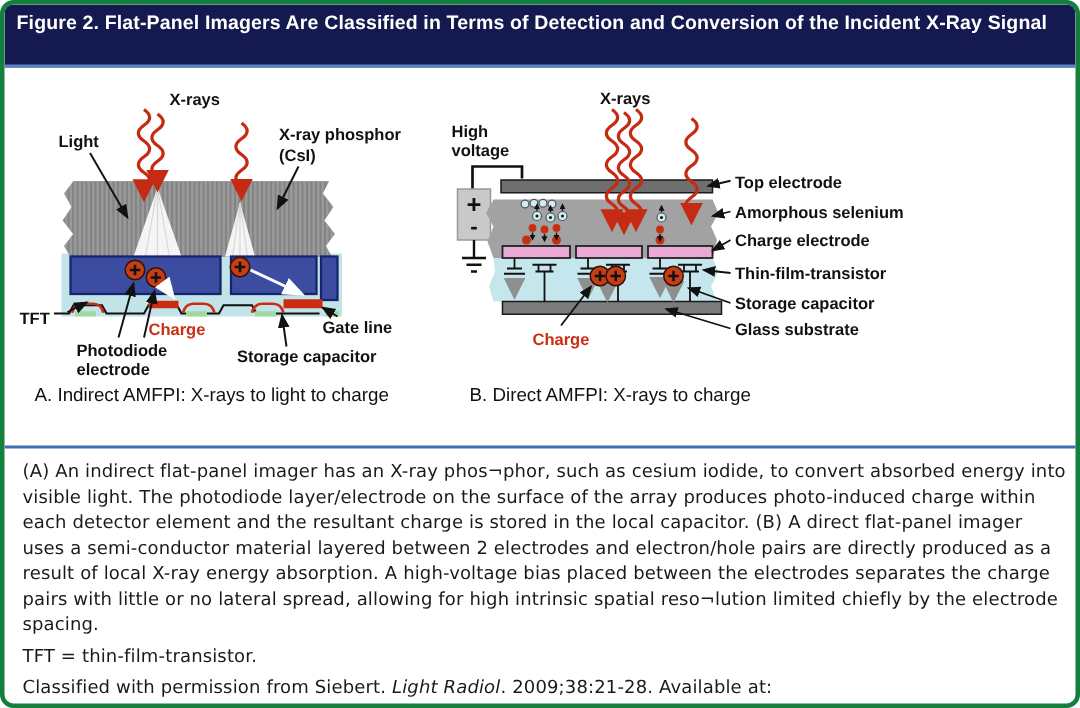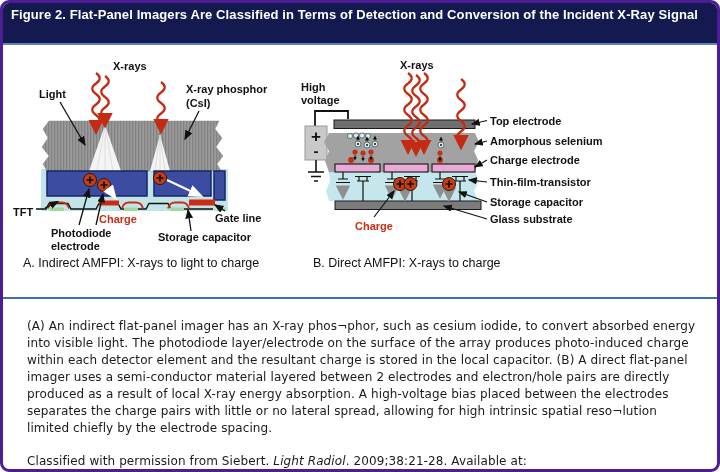--- a/index.html
+++ b/index.html
@@ -1,34 +1,34 @@
 <!DOCTYPE html>
 <html><head>
 <meta charset="utf-8">
 <style>
   html,body{margin:0;padding:0;background:#fff;}
   .page{
     position:relative;width:720px;height:472px;box-sizing:border-box;
-    border:3px solid #4c1d95;border-radius:9px;overflow:hidden;background:#fff;
+    border:3px solid #15803d;border-radius:9px;overflow:hidden;background:#fff;
     font-family:"Liberation Sans",sans-serif;
   }
   .header{
     background:#141A4F;color:#fff;font-weight:bold;font-size:13px;line-height:16.5px;
     padding:4px 8px 5px 8px;height:42px;box-sizing:border-box;
     border-bottom:2px solid #5B82C3;letter-spacing:0.1px;
   }
   .diagram-area{position:absolute;top:46px;left:0;width:720px;height:248px;}
   .panel{position:absolute;top:0;}
   .divider{position:absolute;top:294px;left:0;width:720px;height:2px;background:#3D6EB5;}
   .caption-block{
     position:absolute;top:299px;left:8px;width:705px;
     font-family:"DejaVu Sans",sans-serif;font-size:12px;line-height:17px;
     color:#1a1a1a;letter-spacing:0.1px;
   }
-  .caption-block p{margin:16px;}
+  .caption-block p{margin:4px;}
   .caption-block i{font-style:italic;}
   sup.ref{font-size:9px;font-weight:bold;}
   text{font-family:"Liberation Sans",sans-serif;}
   .lbl{font-size:11px;font-weight:bold;fill:#111;}
   .red{fill:#CC2D12;}
   .cap{font-size:12.5px;fill:#111;font-weight:normal;}
   .batt{font-size:17px;font-weight:bold;fill:#111;text-anchor:middle;}
   .batt2{font-size:15px;font-weight:bold;fill:#111;text-anchor:middle;}
 </style>
 </head>
@@ -259,16 +259,17 @@
       <text class="lbl" x="192" y="174">Glass substrate</text>
       <text class="lbl red" x="57" y="181">Charge</text>
       <text class="cap" x="15" y="218">B. Direct AMFPI: X-rays to charge</text>
     </svg>
   </div>
 
   <div class="divider"></div>
 
   <div class="caption-block">
     <p>(A) An indirect flat-panel imager has an X-ray phos¬phor, such as cesium iodide, to convert absorbed energy into visible light. The photodiode layer/electrode on the surface of the array produces photo-induced charge within each detector element and the resultant charge is stored in the local capacitor. (B) A direct flat-panel imager uses a semi-conductor material layered between 2 electrodes and electron/hole pairs are directly produced as a result of local X-ray energy absorption. A high-voltage bias placed between the electrodes separates the charge pairs with little or no lateral spread, allowing for high intrinsic spatial reso¬lution limited chiefly by the electrode spacing.</p>
+    <p>TFT = thin-film-transistor.</p>
     <p><span>Classified with permission from Siebert. </span><i>Light Radiol</i><span>. 2009;38:21-28. Available at: http://www.appliedradiology.com/Article.aspx?id=11045. Accessed December 2, 2010.</span><sup class="ref">5</sup></p>
   </div>
 
 </div>
 
 </body></html>

